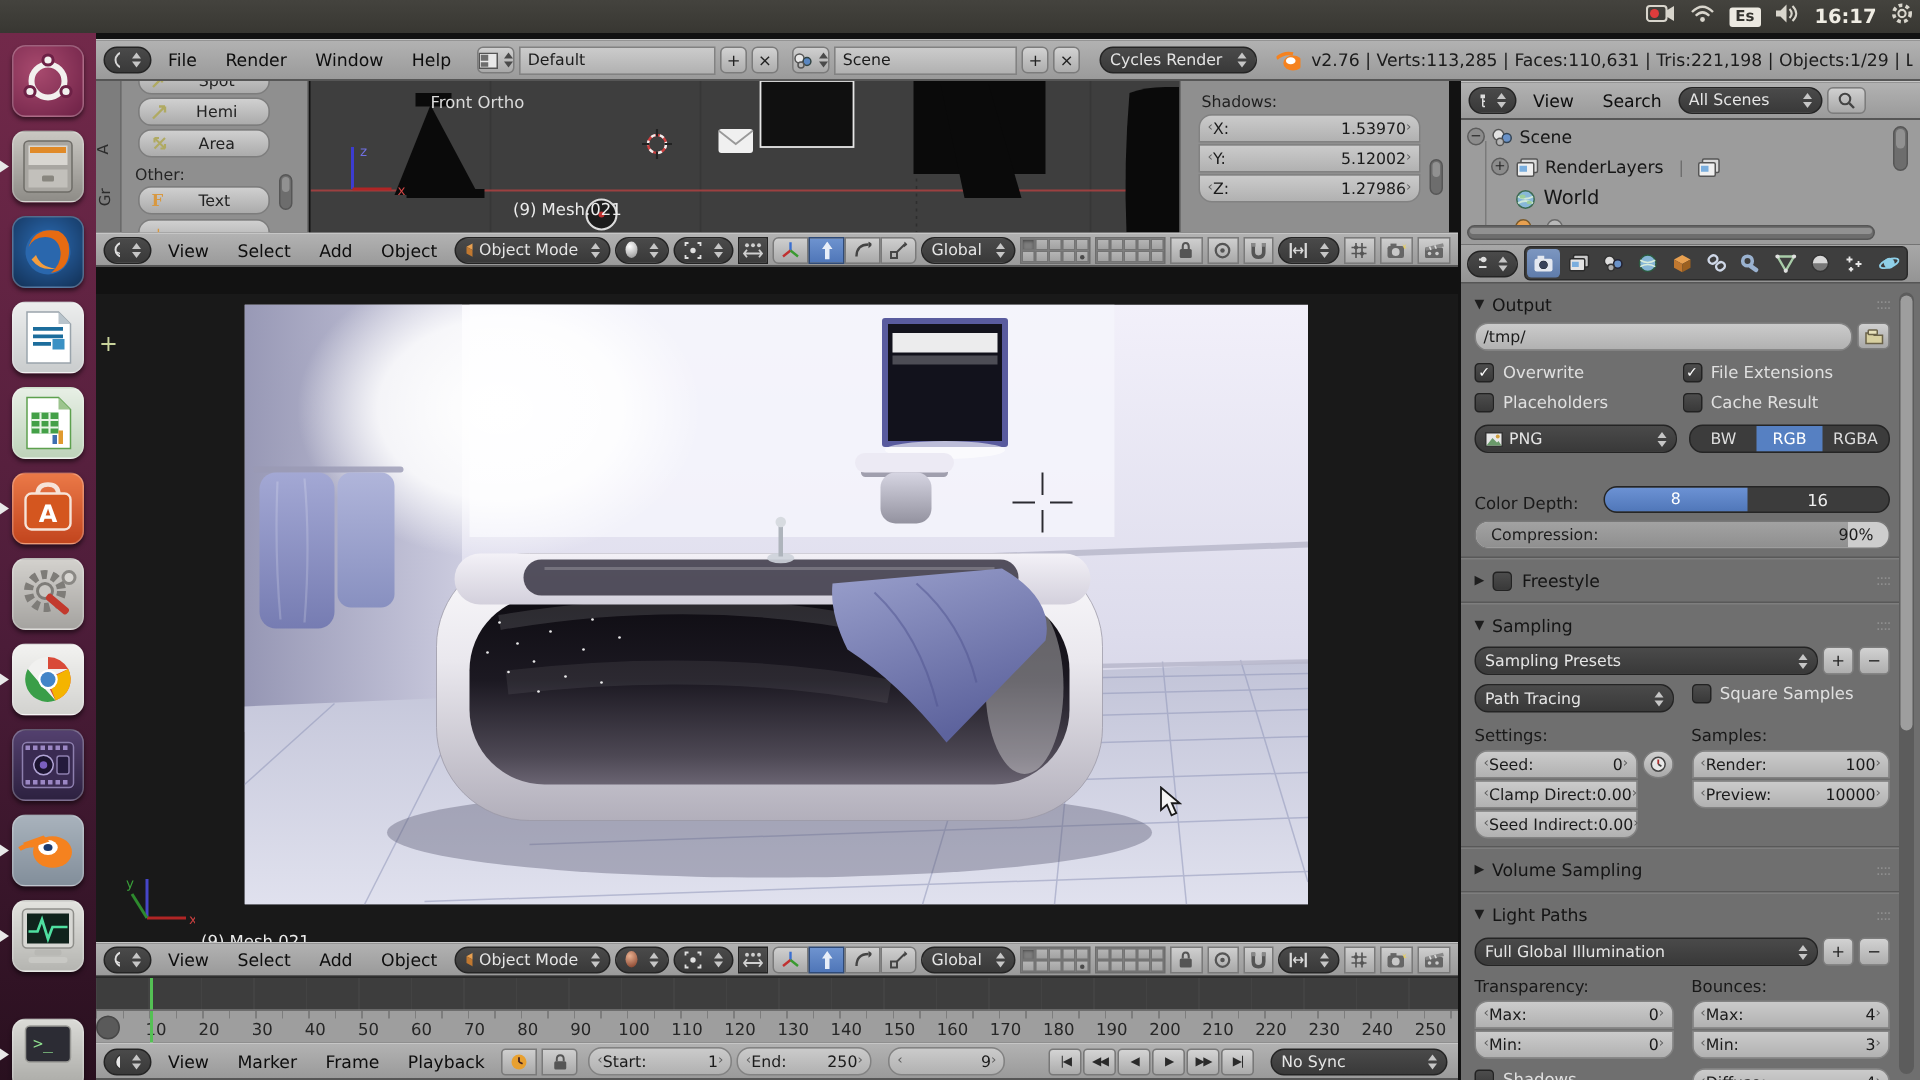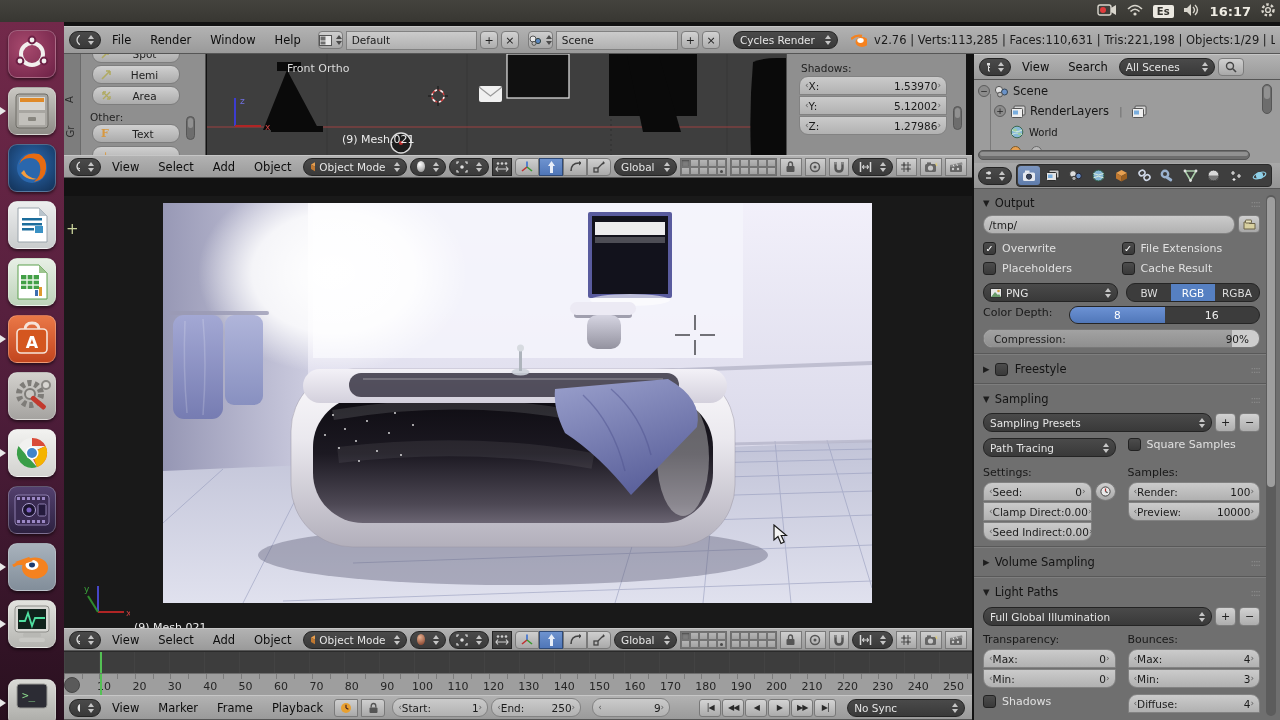--- a/index.html
+++ b/index.html
@@ -1046,21 +1046,21 @@
           <rect x="3" y="5.5" width="5" height="4" fill="#7aaede"></rect>
         </svg>
     </div>
     <div class="abs" style="left:36px;top:45px;display:flex;align-items:center;gap:5px">
       <svg width="14" height="14">
           <circle cx="7" cy="7" r="5.8" fill="#88b8d8" stroke="#3c6a50" stroke-width="1"></circle>
           <path d="M2 5 Q7 8 12 5 M2 9.5 Q7 6.5 12 9.5" stroke="#cfe8d8" fill="none" stroke-width="1.2"></path>
           <ellipse cx="5" cy="5" rx="2" ry="1.4" fill="#9cd09c"></ellipse>
           <ellipse cx="9.5" cy="9" rx="1.8" ry="1.2" fill="#9cd09c"></ellipse>
         </svg>
-      <span style="font-size:10px;color:#161616">World</span>
+      <span style="font-size:13px;color:#161616">World</span>
     </div>
     <div class="abs" style="left:36px;top:66px;display:flex;gap:10px">
       <span style="width:11px;height:11px;border-radius:50%;background:#e8a050;border:1px solid #7a5a2a"></span>
       <span style="width:11px;height:11px;border-radius:50%;background:#b8b8b8;border:1px solid #6a6a6a"></span>
     </div>
     <div class="scrollpill" style="left:4px;top:70px;width:272px;height:10px"></div>
     <div class="scrollpill" style="left:288px;top:4px;width:10px;height:30px"></div>
   </div>
 
   <div class="abs" style="left:910px;top:141px;width:306px;height:557px;background:#6f6f6f;overflow:hidden">
@@ -1204,21 +1204,21 @@
               <i class="u"></i>
               <i class="d"></i>
             </span>
         </div>
         <div style="width:134px;display:flex;background:#3c3c3c;border:1px solid #252525;border-radius:9px;overflow:hidden">
           <span style="flex:1;display:flex;align-items:center;justify-content:center;font-size:10.5px;color:#ddd">BW</span>
           <span style="flex:1;display:flex;align-items:center;justify-content:center;font-size:10.5px;color:#fff;background:#5680c2">RGB</span>
           <span style="flex:1;display:flex;align-items:center;justify-content:center;font-size:10.5px;color:#ddd">RGBA</span>
         </div>
       </div>
-      <div style="display:flex;align-items:flex-start;gap:4px;margin-top:4px">
+      <div style="display:flex;align-items:flex-end;gap:4px;margin-top:22px">
         <span class="darklab" style="width:82px">Color Depth:</span>
         <div style="flex:1;display:flex;background:#3c3c3c;border:1px solid #252525;border-radius:9px;overflow:hidden;height:18px">
           <span style="flex:1;display:flex;align-items:center;justify-content:center;font-size:10.5px;color:#fff;background:linear-gradient(#6c92d4,#5077b9)">8</span>
           <span style="flex:1;display:flex;align-items:center;justify-content:center;font-size:11px;color:#eee">16</span>
         </div>
       </div>
       <div style="position:relative;height:19px;margin-top:5px;border:1px solid #787878;border-radius:9px;background:#cdcdcd;overflow:hidden">
         <div style="position:absolute;left:0;top:0;bottom:0;width:90%;background:linear-gradient(#a2a2a2,#8f8f8f)"></div>
         <span style="position:absolute;left:10px;top:3px;font-size:10.5px;color:#1c1c1c">Compression:</span>
         <span style="position:absolute;right:10px;top:3px;font-size:10.5px;color:#1c1c1c">90%</span>

